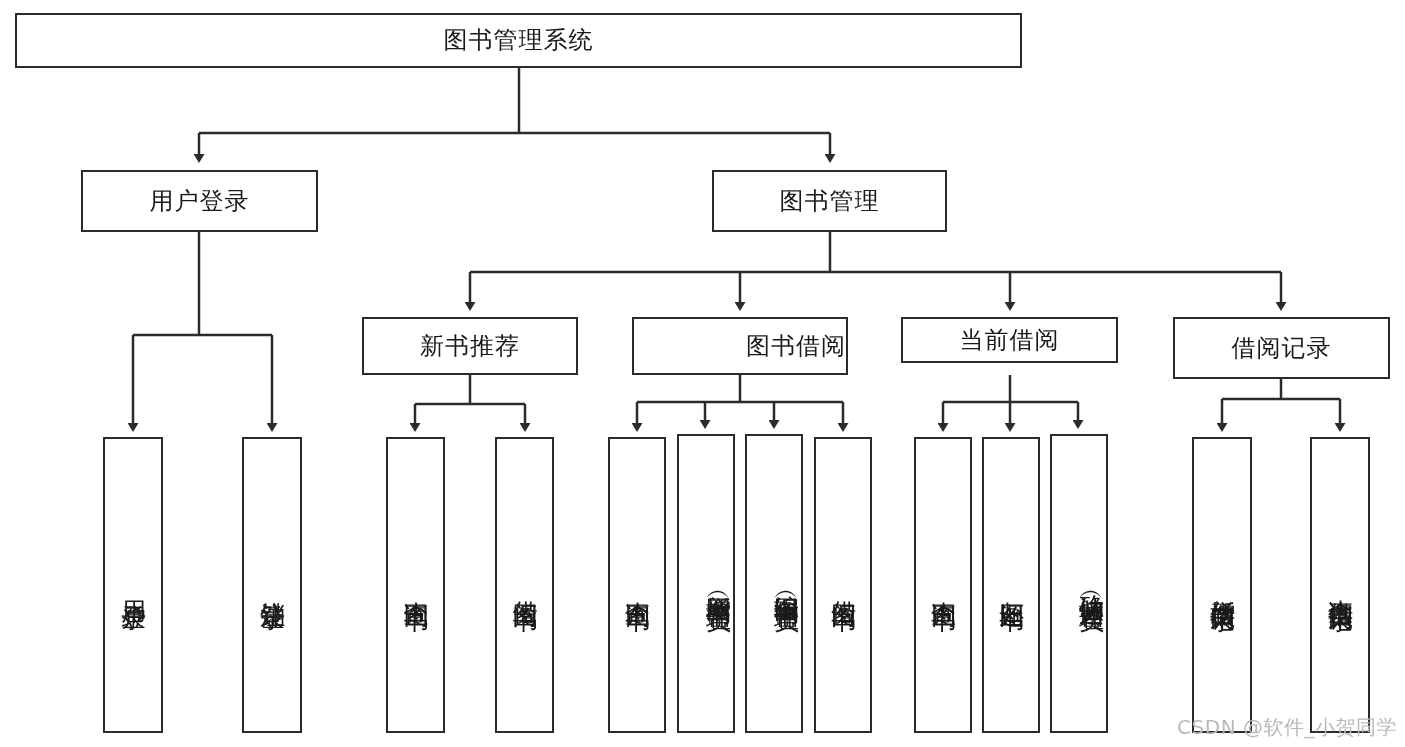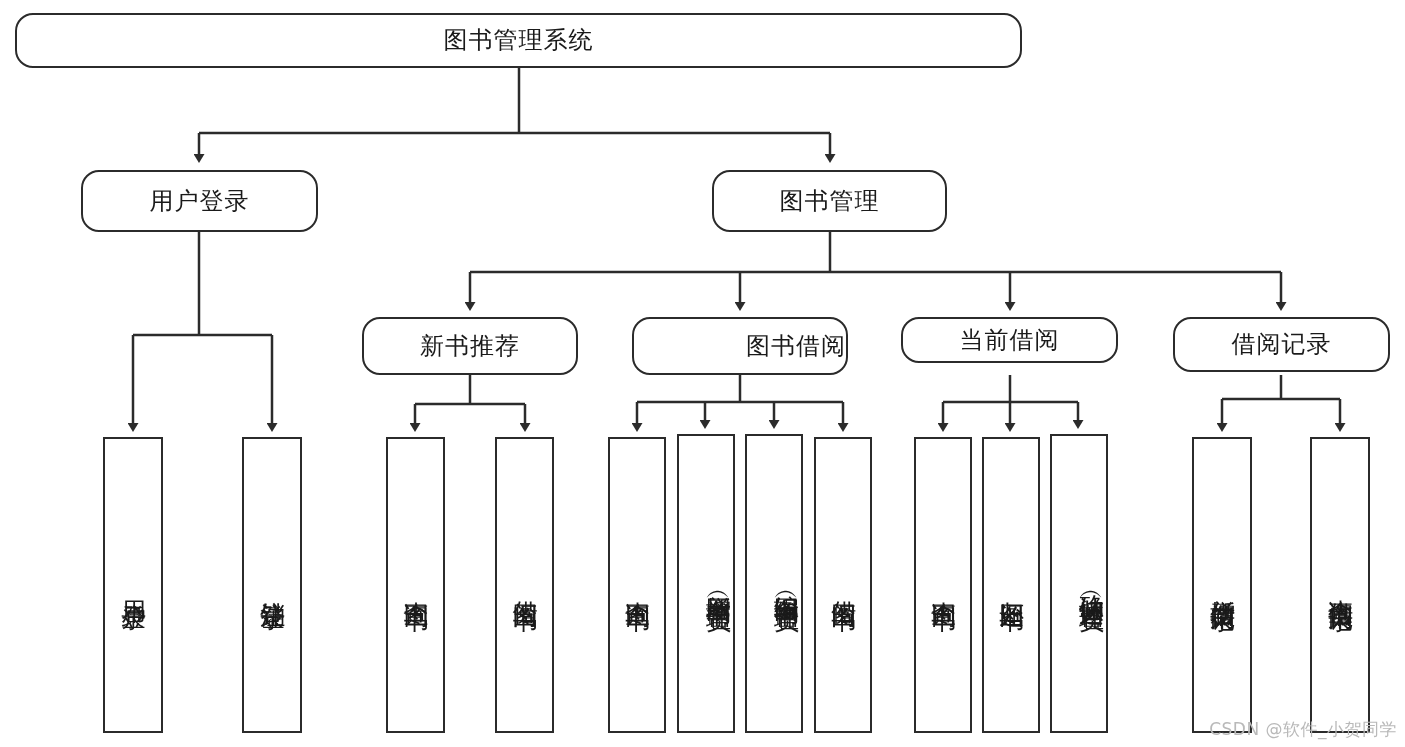--- a/index.html
+++ b/index.html
@@ -33,21 +33,20 @@
     border: 2px solid #2b2b2b;
     display: flex;
     align-items: center;
     justify-content: center;
     color: #1a1a1a;
   }
   .node.horiz {
     font-size: 24px;
     letter-spacing: 1px;
     line-height: 1.1;
-    border-radius: 18px;
   }
   .node.vert {
     writing-mode: vertical-rl;
     text-orientation: upright;
     font-size: 25px;
     line-height: 1.22;
     letter-spacing: 2px;
     align-items: flex-start;
     justify-content: center;
     padding-top: 4px;
@@ -60,21 +59,21 @@
     align-items: center;
   }
   .vlabel {
     display: block;
     white-space: nowrap;
   }
   #watermark {
     position: absolute;
     right: 8px;
     bottom: 6px;
-    font-size: 17px;
+    font-size: 20px;
     color: #b9b9b9;
     letter-spacing: 0.5px;
     white-space: nowrap;
     user-select: none;
   }
 </style>
 </head>
 <body>
 
 <div id="diagram-root">
@@ -146,21 +145,21 @@
   </div>
 
   <div class="node horiz" style="left:632px; top:317px; width:216px; height:58px;justify-content:flex-end;">
     <span>图书借阅</span>
   </div>
 
   <div class="node horiz" style="left:901px; top:317px; width:217px; height:46px;">
     <span>当前借阅</span>
   </div>
 
-  <div class="node horiz" style="left:1173px; top:317px; width:217px; height:55px;">
+  <div class="node horiz" style="left:1173px; top:317px; width:217px; height:62px;">
     <span>借阅记录</span>
   </div>
 
   <div class="node vert centered" style="left:103px; top:437px; width:60px; height:296px;">
     <span class="vlabel">用户登录</span>
   </div>
 
   <div class="node vert centered" style="left:242px; top:437px; width:60px; height:296px;">
     <span class="vlabel">注销登录</span>
   </div>

